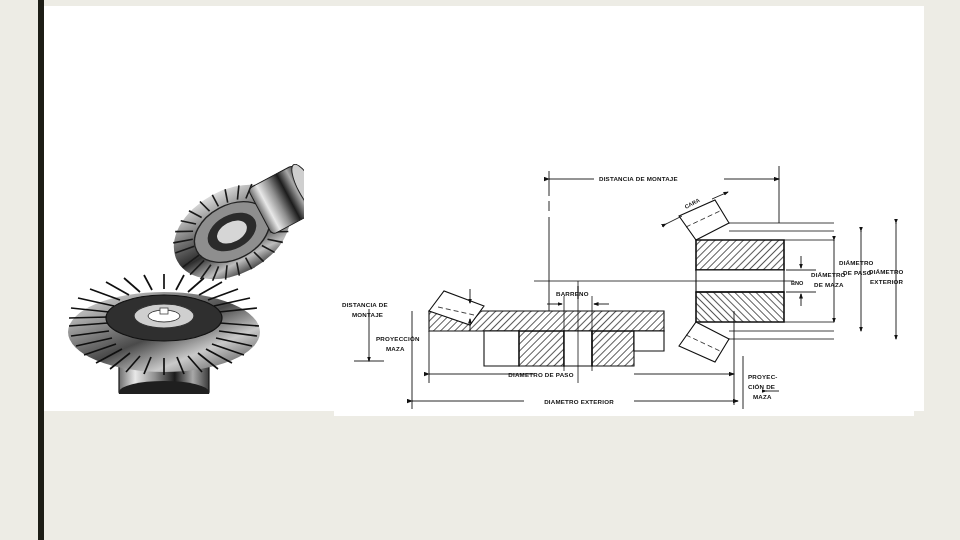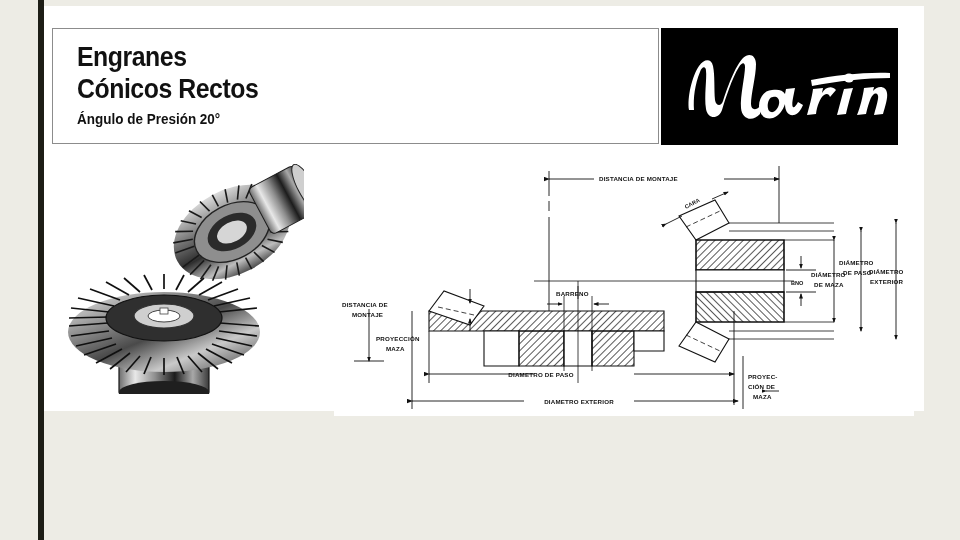--- a/index.html
+++ b/index.html
@@ -127,47 +127,20 @@
 </style>
 </head>
 <body>
 
 <div id="stage">
 
   <div class="accent-bar"></div>
 
   <div class="slide-panel">
 
-    <div class="header-row">
-
-      <div class="title-box">
-        <div class="title-line1">Engranes</div>
-        <div class="title-line2">Cónicos Rectos</div>
-        <div class="title-sub">Ángulo de Presión 20°</div>
-      </div>
-
-      <div class="logo-box">
-        <svg class="logo-svg" width="237" height="117" viewBox="0 0 237 117">
-          <rect x="0" y="0" width="237" height="117" fill="#000"></rect>
-          <g fill="#ffffff">
-
-            <path d="M28 82 C26 70 31 48 38 38 C43 31 50 30 52 38 C54 47 53 62 54 72 C55 78 60 79 62 73 C66 61 74 38 82 30 C88 24 95 27 95 36 C95 48 90 66 90 76 C90 82 95 83 99 78 L99 86 C92 94 81 92 80 80 C79 68 84 48 84 39 C84 34 81 34 78 39 C71 50 64 72 61 82 C58 91 47 92 45 81 C43 68 46 50 45 43 C45 38 41 38 39 44 C34 56 32 70 33 82 Z"></path>
-            <path d="M111 62 C104 62 98 69 98 78 C98 87 104 92 112 90 C118 88 122 82 124 76 C124 83 127 88 133 87 C137 86 140 82 142 77 L137 74 C135 78 133 80 132 79 C130 77 133 66 134 60 L125 61 L124 66 C122 62 117 61 111 62 Z M112 69 C116 68 119 71 118 76 C117 81 113 85 110 84 C106 83 106 76 108 72 C109 70 110 69 112 69 Z"></path>
-            <path d="M146 87 L155 86 C156 78 159 70 163 67 C166 65 168 66 169 69 L175 62 C171 57 164 59 161 65 L162 60 L152 61 C151 69 148 80 146 87 Z"></path>
-            <path d="M176 87 L185 86 C187 77 190 66 192 60 L183 61 C181 68 178 80 176 87 Z"></path>
-            <path d="M196 87 L205 86 C207 78 209 70 212 67 C215 64 218 66 217 71 C216 77 214 82 213 87 L222 86 C224 79 227 70 226 65 C225 58 217 57 212 63 L213 59 L203 60 C202 68 199 80 196 87 Z"></path>
-
-            <path d="M150 52 C175 47 205 44 229 45 L229 50 C205 50 176 53 151 58 Z"></path>
-
-            <ellipse cx="188" cy="50" rx="5" ry="4.5"></ellipse>
-          </g>
-        </svg>
-      </div>
-
-    </div>
 
     <div class="photo-block">
       <svg class="photo-svg" width="240" height="230" viewBox="0 0 240 230">
         <defs>
           <linearGradient id="mg" x1="0" y1="0" x2="1" y2="1">
             <stop offset="0" stop-color="#f2f2f2"></stop>
             <stop offset="0.25" stop-color="#9a9a9a"></stop>
             <stop offset="0.5" stop-color="#4a4a4a"></stop>
             <stop offset="0.72" stop-color="#c9c9c9"></stop>
             <stop offset="1" stop-color="#3b3b3b"></stop>

